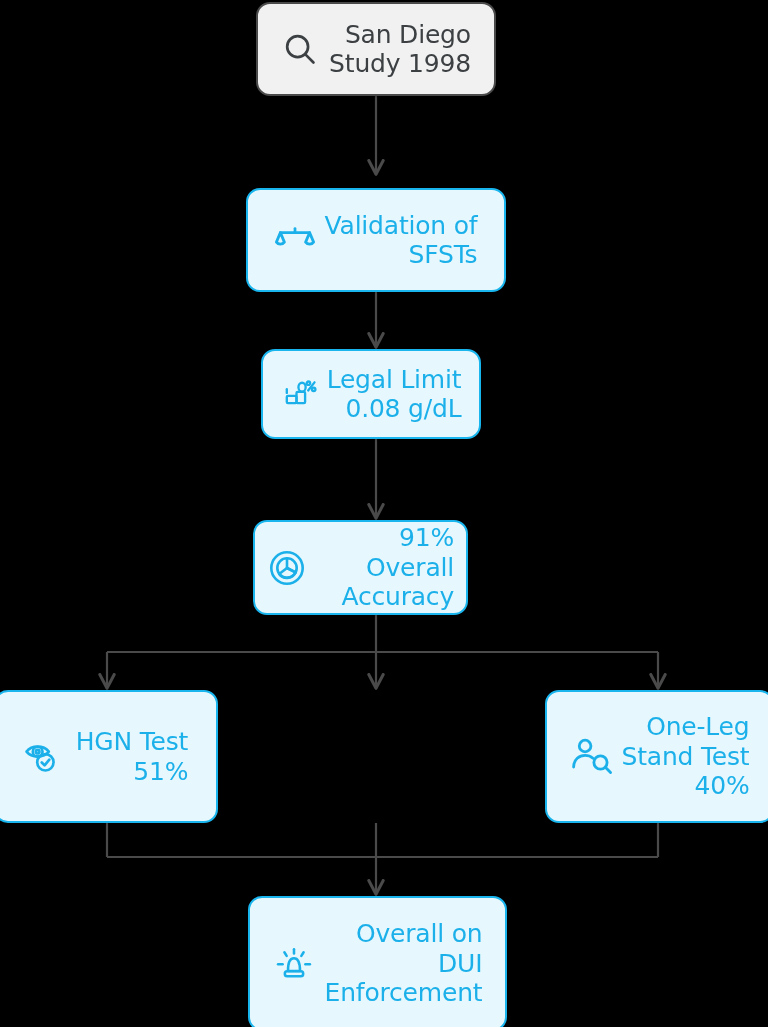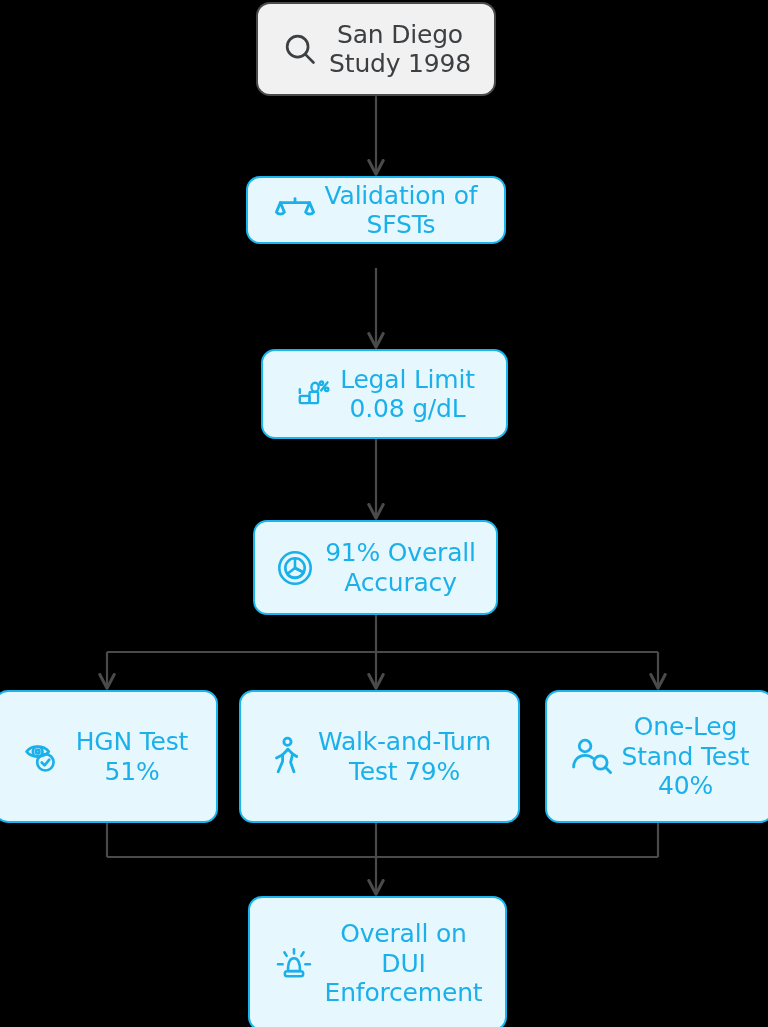--- a/index.html
+++ b/index.html
@@ -40,21 +40,21 @@
   .node .ico {
     flex: 0 0 auto;
     display: block;
     line-height: 0;
   }
   .node .txt {
     font-size: 25px;
     line-height: 1.18;
     letter-spacing: -0.2px;
     white-space: pre-line;
-    text-align: center;
+    text-align: right;
   }
   
   .node.grey {
     background: #f1f1f1;
     border: 2.5px solid #4a4a4a;
     box-shadow: 0 1px 2px rgba(0,0,0,0.25);
   }
   .node.grey .txt { color: #3c4043; }
   
   .node.cyan {
@@ -102,50 +102,50 @@
     <span class="ico">
       <svg width="38" height="38" viewBox="0 0 24 24" fill="none" stroke="#3c4043" stroke-width="1.7" stroke-linecap="round">
         <circle cx="10.5" cy="10.5" r="6.6"></circle>
         <line x1="15.4" y1="15.4" x2="20.5" y2="20.5"></line>
       </svg>
     </span>
     <span class="txt">San Diego
 Study 1998</span>
   </div>
 
-  <div class="node cyan" style="left:246px; top:176px; width:260px; height:68px;">
+  <div class="node cyan" style="left:246px; top:188px; width:260px; height:104px;">
     <span class="ico">
       <svg width="40" height="40" viewBox="0 0 26 26" fill="none" stroke="#1cb0ea" stroke-width="1.8" stroke-linecap="round" stroke-linejoin="round">
         <line x1="3.5" y1="8.2" x2="22.5" y2="8.2"></line>
         <line x1="13" y1="5.6" x2="13" y2="8.2"></line>
         <path d="M3.5 8.2 L0.9 14.4 a3.2 3.2 0 0 0 5.2 0 Z"></path>
         <path d="M22.5 8.2 L19.9 14.4 a3.2 3.2 0 0 0 5.2 0 Z"></path>
       </svg>
     </span>
     <span class="txt">Validation of
 SFSTs</span>
   </div>
 
-  <div class="node cyan" style="left:261px; top:349px; width:247px; height:90px;">
+  <div class="node cyan" style="left:261px; top:349px; width:220px; height:90px;">
     <span class="ico">
       <svg width="36" height="36" viewBox="0 0 26 26" fill="none" stroke="#1cb0ea" stroke-width="1.7" stroke-linecap="round" stroke-linejoin="round">
         <path d="M4.2 9.5 L4.2 12.2"></path>
         <rect x="4.2" y="14.4" width="7" height="5.2" rx="0.8"></rect>
         <rect x="11.2" y="11.5" width="6.2" height="8.1" rx="0.8"></rect>
         <ellipse cx="15.2" cy="8.1" rx="2.6" ry="3.2"></ellipse>
         <line x1="19.6" y1="10.4" x2="24.2" y2="4.6"></line>
         <circle cx="19.8" cy="5.2" r="1.25"></circle>
         <circle cx="23.6" cy="9.6" r="1.25"></circle>
       </svg>
     </span>
     <span class="txt">Legal Limit
 0.08 g/dL</span>
   </div>
 
-  <div class="node cyan" style="left:253px; top:520px; width:245px; height:95px;">
+  <div class="node cyan" style="left:253px; top:520px; width:215px; height:95px;">
     <span class="ico">
       <svg width="40" height="40" viewBox="0 0 26 26" fill="none" stroke="#1cb0ea" stroke-width="1.7" stroke-linecap="round" stroke-linejoin="round">
         <circle cx="13" cy="13" r="10.2"></circle>
         <circle cx="13" cy="13" r="6.3"></circle>
         <line x1="13" y1="6.7" x2="13" y2="13"></line>
         <line x1="13" y1="13" x2="18.6" y2="15.9"></line>
         <path d="M13 13 L18.6 15.9 A6.3 6.3 0 0 1 7.9 16.9 Z" fill="none"></path>
       </svg>
     </span>
     <span class="txt">91% Overall
@@ -159,33 +159,20 @@
         <circle cx="8.7" cy="10.6" r="3.1"></circle>
         <circle cx="8.7" cy="10.6" r="1.15"></circle>
         <circle cx="13.6" cy="17.4" r="5.2"></circle>
         <path d="M11.3 17.5 L13.1 19.3 L16.1 15.7"></path>
       </svg>
     </span>
     <span class="txt">HGN Test
 51%</span>
   </div>
 
-  <div class="node cyan" style="left:239px; top:690px; width:281px; height:133px; gap:12px;">
-    <span class="ico">
-      <svg width="38" height="44" viewBox="0 0 22 28" fill="none" stroke="#1cb0ea" stroke-width="1.8" stroke-linecap="round" stroke-linejoin="round">
-        <circle cx="11.3" cy="4.3" r="2.3"></circle>
-        <path d="M11.6 9.1 L8.2 12.6 L8.2 16.8 L5.4 23.4"></path>
-        <path d="M11.6 9.1 L14.6 12.1 L13.3 17.4 L15.4 23.4"></path>
-        <path d="M8.2 12.6 L4.3 14.6"></path>
-        <path d="M14.6 12.1 L17.2 13.7"></path>
-      </svg>
-    </span>
-    <span class="txt">Walk-and-Turn
-Test 79%</span>
-  </div>
 
   <div class="node cyan" style="left:545px; top:690px; width:229px; height:133px; gap:8px;">
     <span class="ico">
       <svg width="44" height="44" viewBox="0 0 28 28" fill="none" stroke="#1cb0ea" stroke-width="1.8" stroke-linecap="round" stroke-linejoin="round">
         <circle cx="9.6" cy="7.0" r="3.7"></circle>
         <path d="M2.3 20.4 C2.3 15.4 6.0 13.0 9.6 13.0 C11.4 13.0 13.2 13.6 14.6 14.8"></path>
         <circle cx="19.4" cy="17.5" r="4.2"></circle>
         <line x1="22.5" y1="20.6" x2="25.8" y2="23.9"></line>
       </svg>
     </span>

